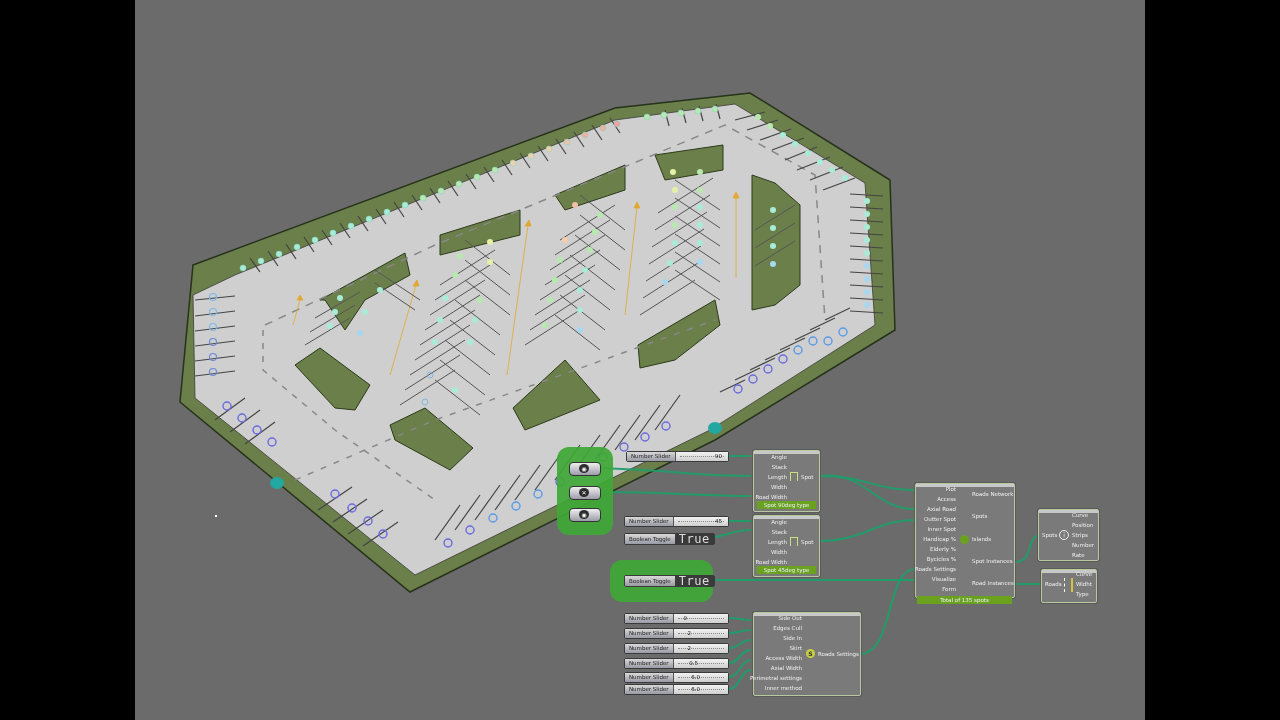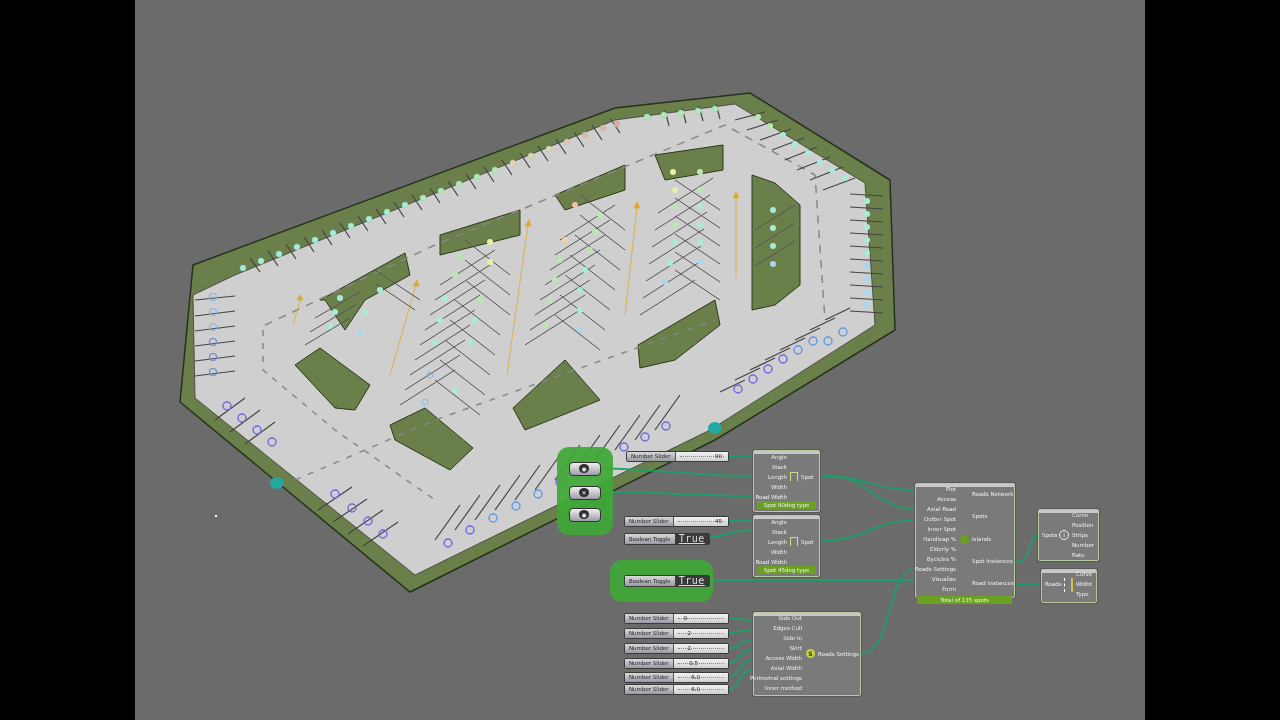--- a/index.html
+++ b/index.html
@@ -8,21 +8,21 @@
   .lot{position:absolute;left:0;top:0;}
   .wires{position:absolute;left:0;top:0;pointer-events:none;}
   .group{position:absolute;background:#3fa836;border-radius:12px;opacity:0.92;}
   .slider{position:absolute;height:9px;display:flex;border:1px solid #3a3a3a;border-radius:2px;font-size:5.5px;line-height:9px;}
   .slider .lbl{background:linear-gradient(#d8d8d8,#9a9aa6);color:#222;padding:0 4px;border-right:1px solid #555;white-space:nowrap;}
   .slider .track{background:linear-gradient(#f2f2f2,#cfcfcf);color:#222;flex:1;text-align:right;padding-right:6px;position:relative;}
   .slider .track::before{content:"";position:absolute;left:4px;right:4px;top:4px;border-top:1px dotted #888;}
   .slider .val{position:relative;}
   .toggle{position:absolute;height:10px;display:flex;border:1px solid #3a3a3a;border-radius:2px;font-size:5.5px;line-height:10px;}
   .toggle .lbl{background:linear-gradient(#d8d8d8,#9a9aa6);color:#222;padding:0 4px;white-space:nowrap;}
-  .toggle .val{background:#3a3a3a;color:#ddd;padding:0 4px;font-family:"DejaVu Sans Mono",monospace;font-size:10px;letter-spacing:0.5px;text-decoration:underline;}
+  .toggle .val{background:#3a3a3a;color:#ddd;padding:0 4px;font-family:"DejaVu Sans Mono",monospace;font-size:12px;letter-spacing:0.5px;}
   .comp{position:absolute;background:#7a7a7a;border:1px solid #b8c9a0;border-radius:2px;box-shadow:0 0 0 1px #5a5a5a;}
   .comp .top{height:3px;background:#c8c8c8;}
   .comp .in,.comp .out{position:absolute;font-size:5.5px;color:#f0f0f0;white-space:nowrap;}
   .comp .in{text-align:right;}
   .comp .foot{position:absolute;left:3px;right:3px;bottom:2px;height:8px;background:#6aa220;color:#eef;font-size:5.5px;line-height:8px;text-align:center;}
   .comp .ico{position:absolute;}
   .gem{position:absolute;width:30px;height:12px;background:linear-gradient(#f0f0f0,#9c9ca8);border:1px solid #333;border-radius:4px;}
   .gem .g{position:absolute;left:9px;top:1px;width:10px;height:9px;border-radius:50%;background:#2c2c2c;color:#fff;font-size:6px;line-height:9px;text-align:center;}
 </style>
 </head>

